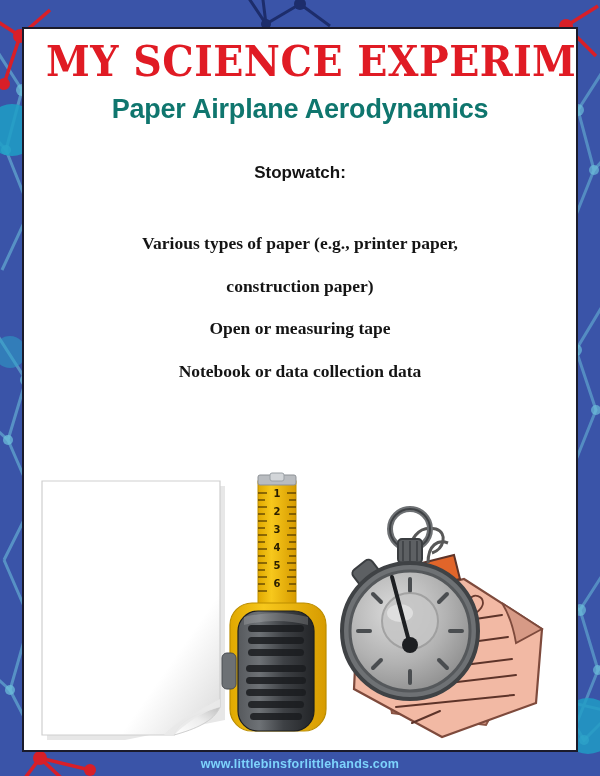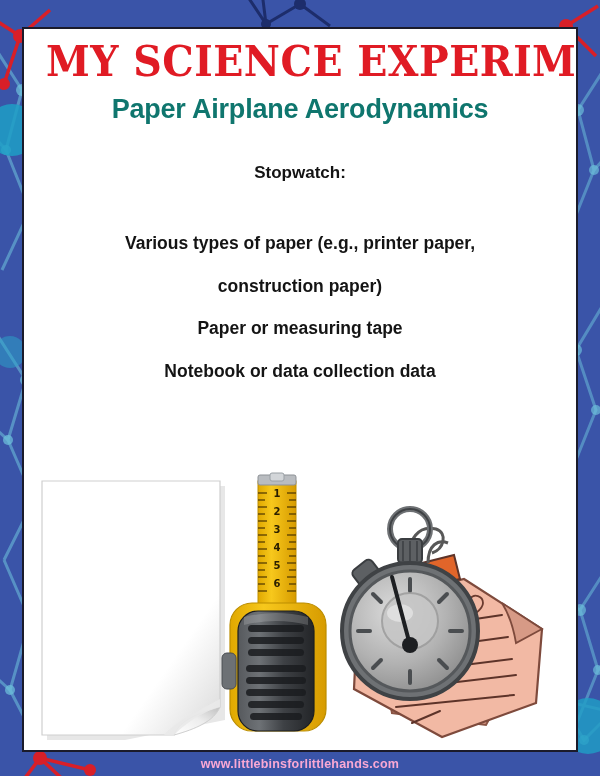--- a/index.html
+++ b/index.html
@@ -28,39 +28,39 @@
     white-space:nowrap;
   }
   .subtitle{
     margin:10px 0 0 0;text-align:center;color:#0f766e;
     font-weight:700;font-size:27px;letter-spacing:-.2px;
   }
   .materials-head{
     margin:38px 0 0 0;text-align:center;color:#141414;
     font-weight:700;font-size:17px;
   }
-  .mat-list{margin:0;padding:0;list-style:none;}
+  .mat-list{margin:0;padding:0;list-style:none;font-family:Liberation Serif, serif;}
   .mat-list li{
     text-align:center;color:#141414;font-weight:700;
     font-size:17.5px;line-height:1;padding:0;
   }
   .mat-list li.first{margin-top:52px;}
   .mat-list li.cont{margin-top:25px;}
   .mat-list li.item{margin-top:25px;}
 
   
   .art{position:absolute;left:0;top:438px;width:552px;height:285px;}
 
   
   .footer{
     position:absolute;left:0;top:752px;width:600px;height:24px;
     display:flex;align-items:center;justify-content:center;
   }
   .footer-text{
-    color:#f9a8d4;font-size:12.5px;font-weight:700;letter-spacing:.2px;
+    color:#7dd3fc;font-size:12.5px;font-weight:700;letter-spacing:.2px;
   }
 </style>
 </head>
 <body>
 
 <div class="page">
 
   <svg class="bg-deco" viewBox="0 0 600 776" xmlns="http://www.w3.org/2000/svg">
     <rect x="0" y="0" width="600" height="776" fill="#3a55ab"></rect>
     <rect x="0" y="0" width="600" height="776" fill="#3b52a0" opacity="0.25"></rect>
@@ -145,21 +145,21 @@
   <div class="card">
 
     <h1 class="title">MY SCIENCE EXPERIMENT</h1>
     <h2 class="subtitle">Paper Airplane Aerodynamics</h2>
 
     <div class="materials-head">Stopwatch:</div>
 
     <ul class="mat-list">
       <li class="first">Various types of paper (e.g., printer paper,</li>
       <li class="cont">construction paper)</li>
-      <li class="item">Paper or measuring tape</li>
+      <li class="item">Open or measuring tape</li>
       <li class="item">Notebook or data collection data</li>
     </ul>
 
     <svg class="art" viewBox="0 0 552 285" xmlns="http://www.w3.org/2000/svg">
 
       <defs>
         <linearGradient id="sheetShade" x1="0" y1="0" x2="1" y2="1">
           <stop offset="0%" stop-color="#ffffff"></stop>
           <stop offset="72%" stop-color="#ffffff"></stop>
           <stop offset="100%" stop-color="#d8d8d8"></stop>

